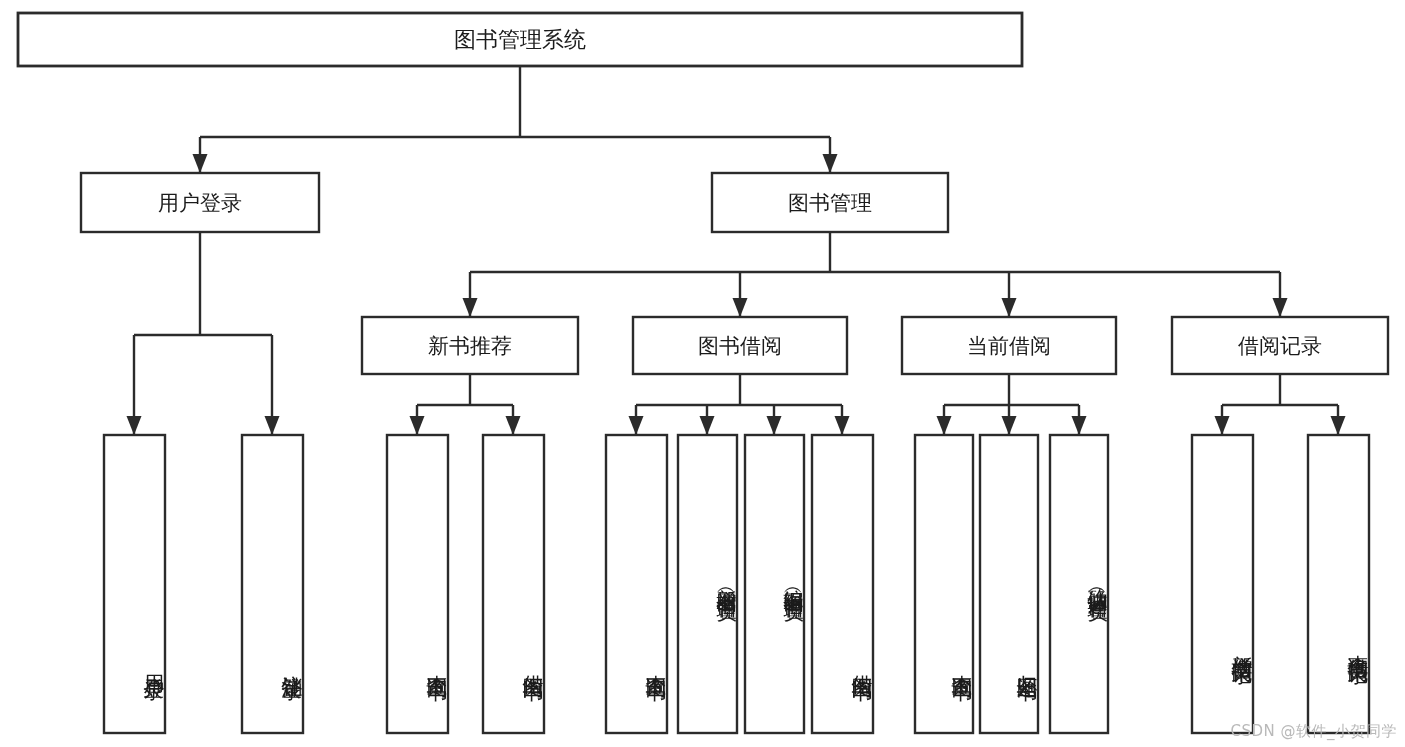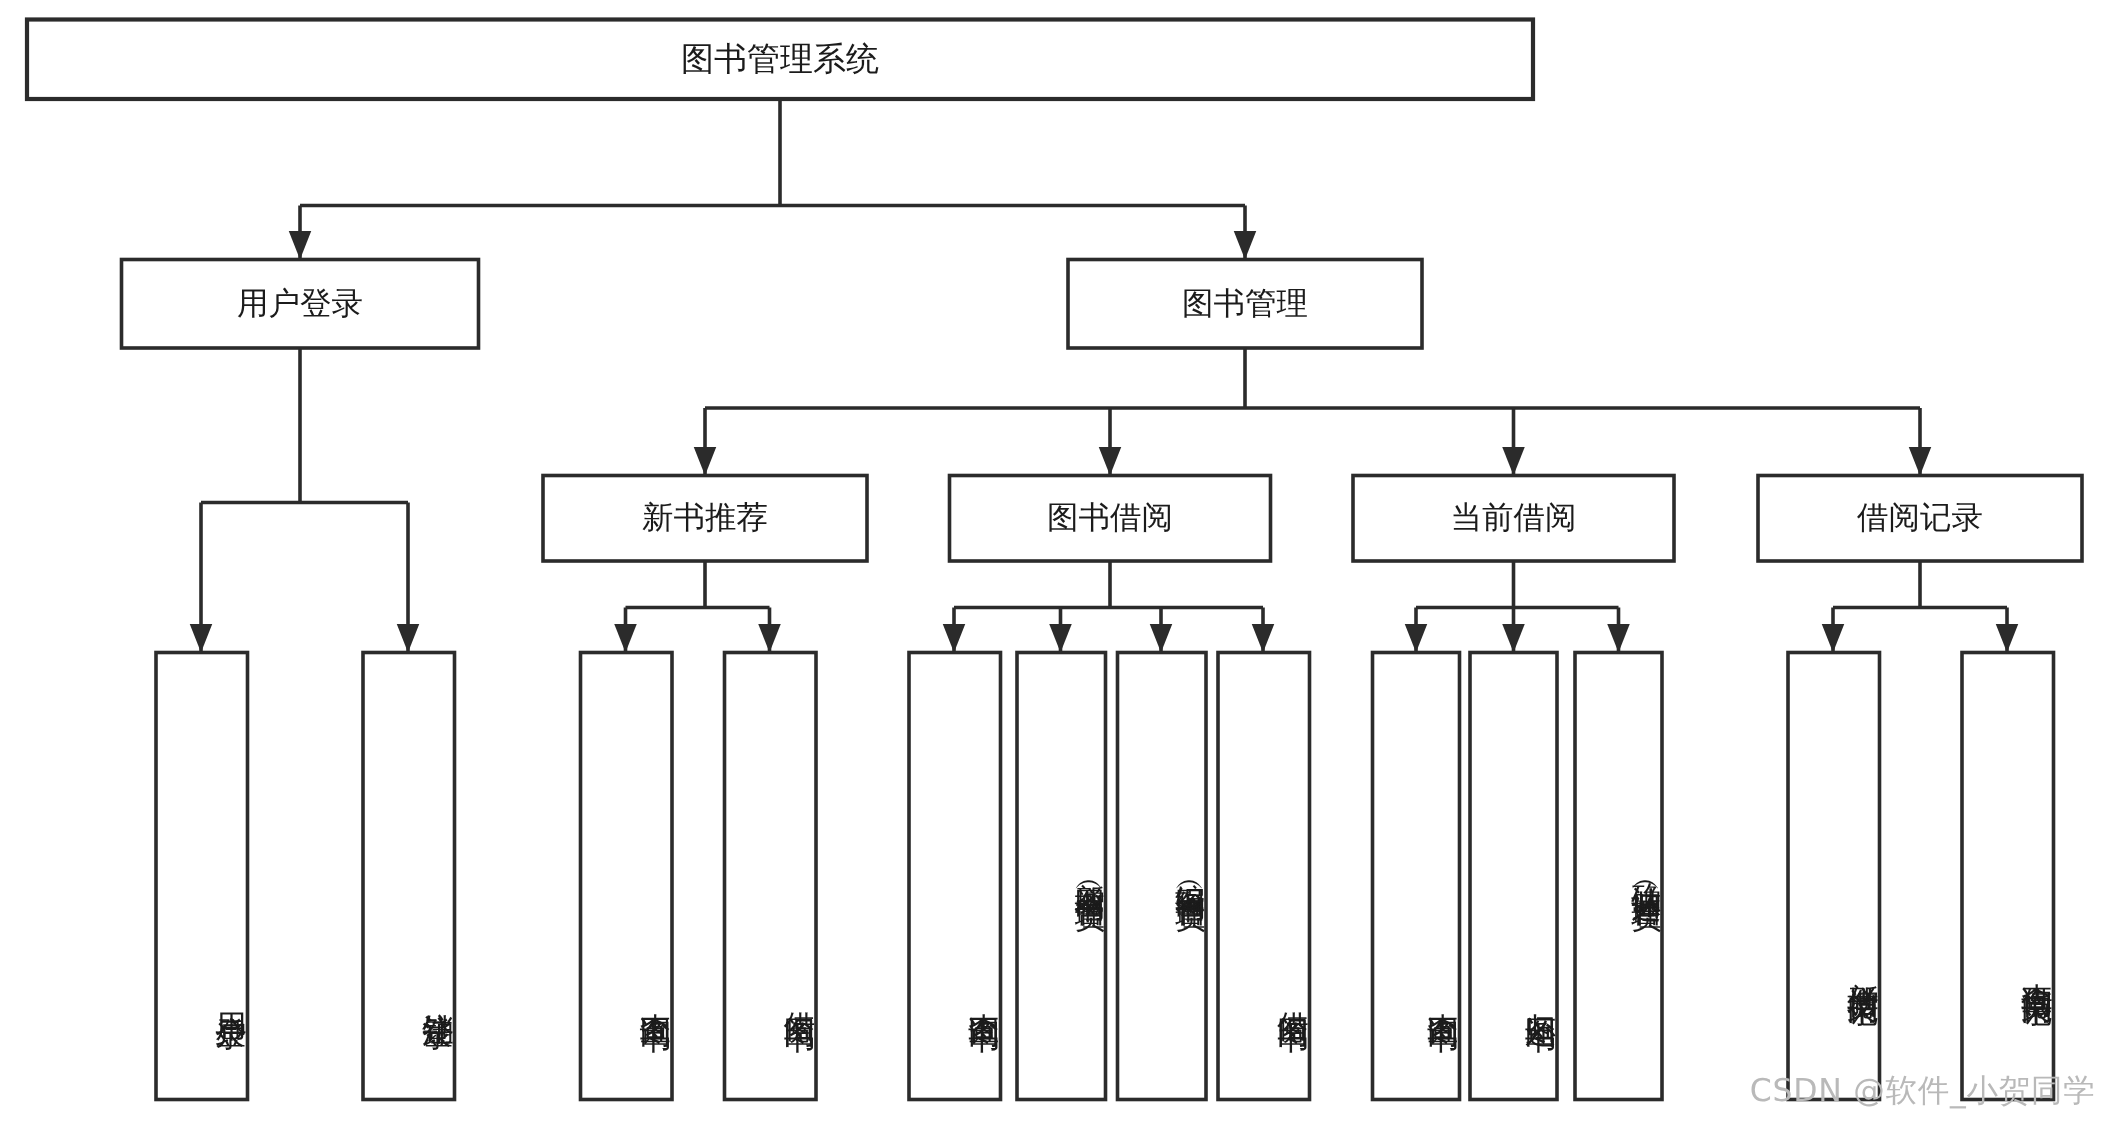--- a/index.html
+++ b/index.html
@@ -70,21 +70,21 @@
     align-items: flex-start;
     justify-content: center;
     white-space: nowrap;
     pointer-events: none;
   }
   .watermark {
     position: absolute;
     right: 8px;
     bottom: 6px;
     font-family: "DejaVu Sans", "Liberation Sans", sans-serif;
-    font-size: 21px;
+    font-size: 15px;
     color: #b9b9b9;
     letter-spacing: 0.5px;
     white-space: nowrap;
   }
 </style>
 </head>
 <body>
 
 <div id="diagram-root">
 

